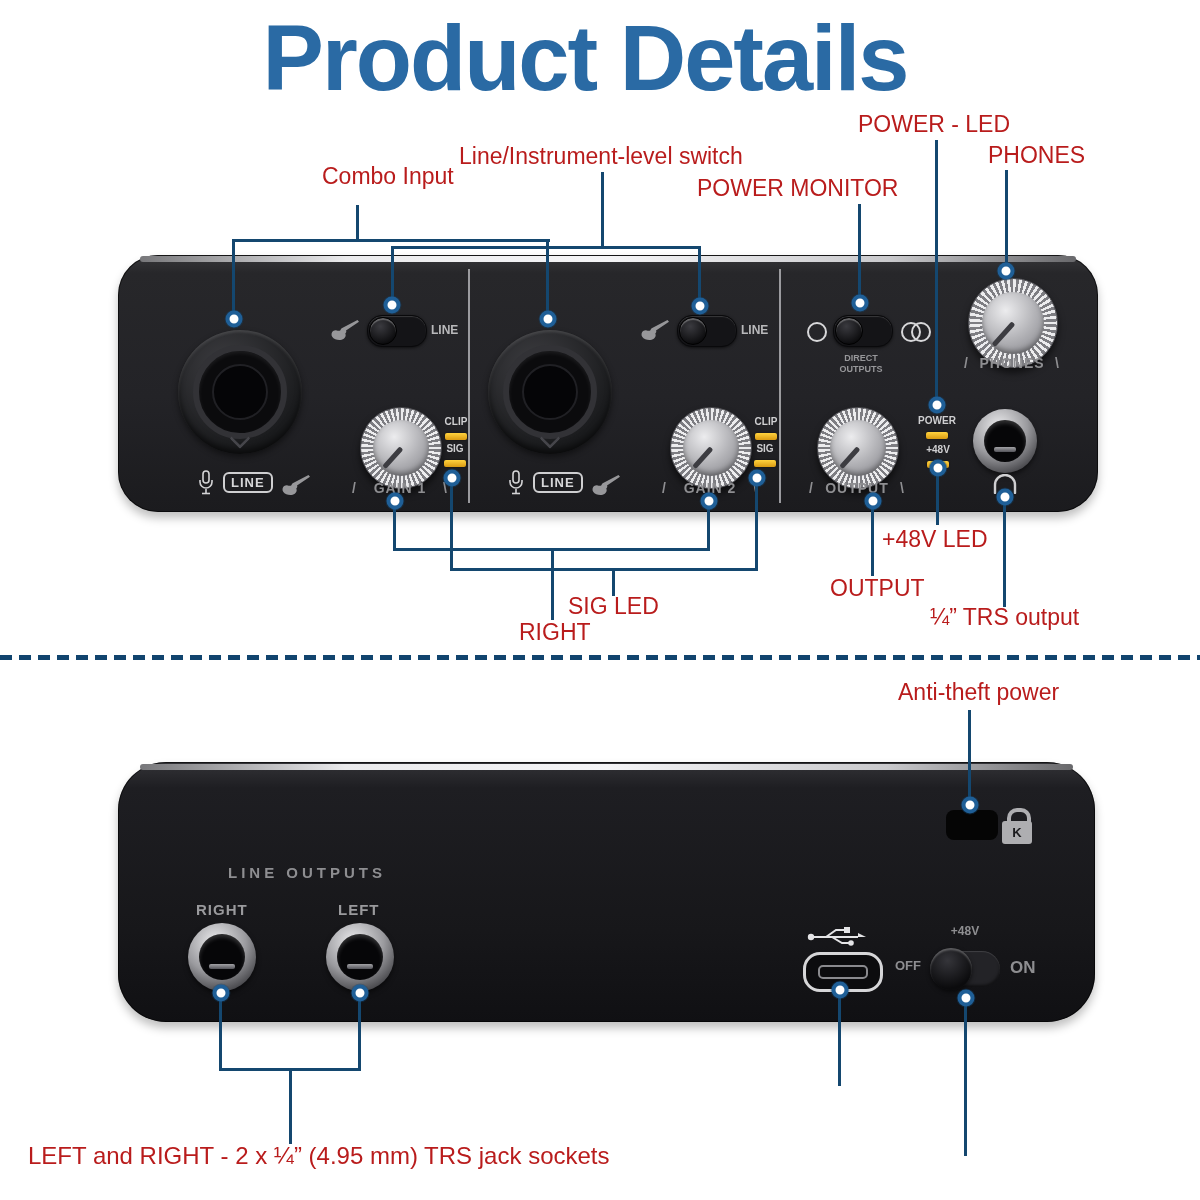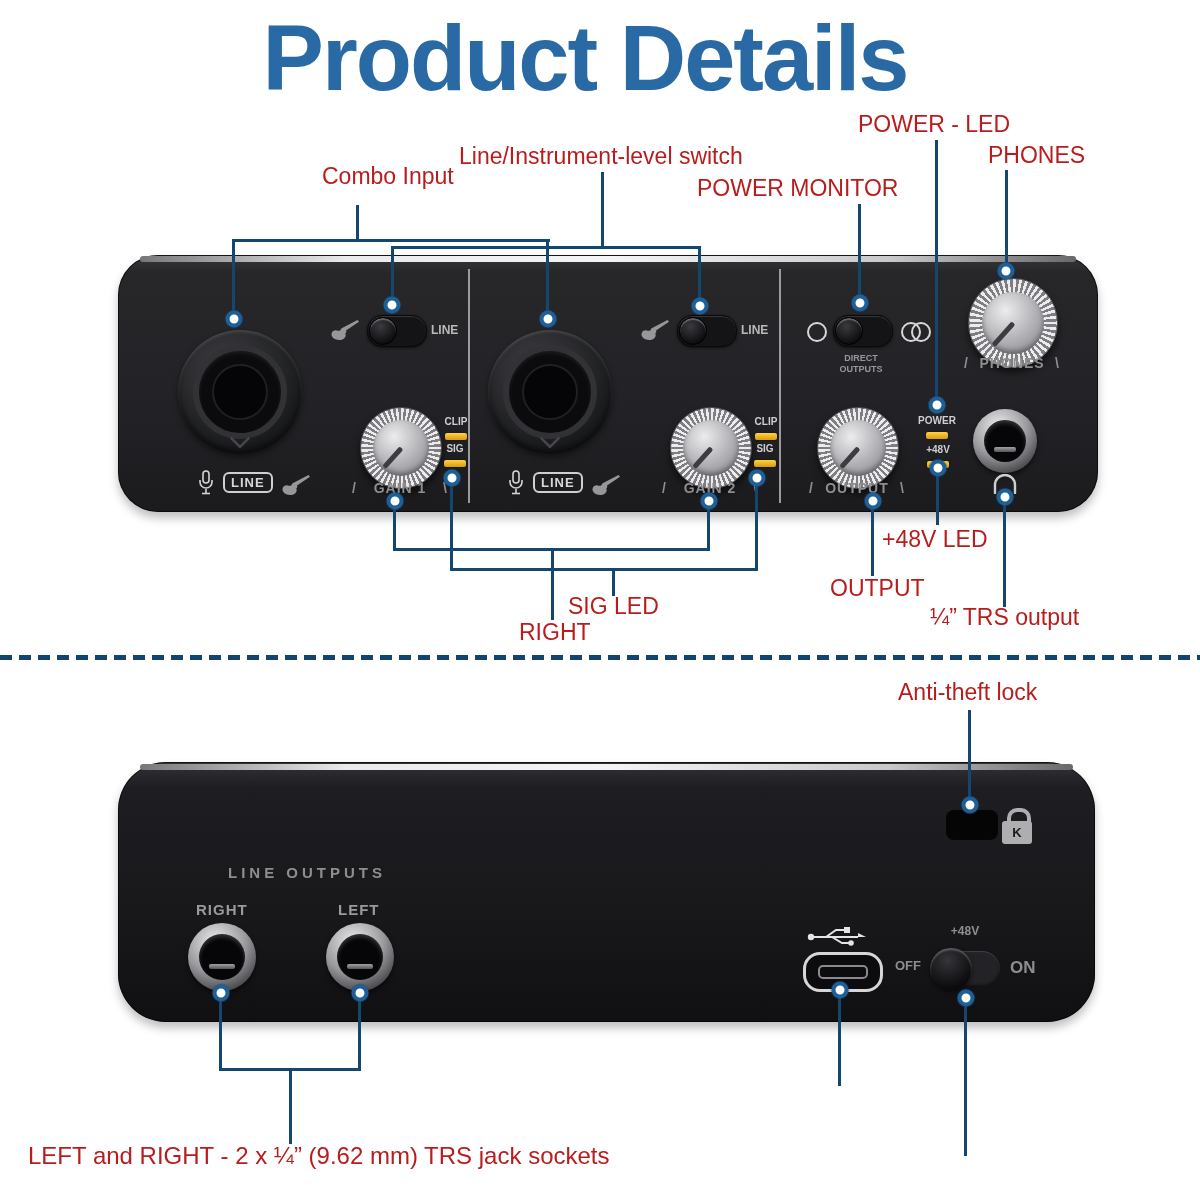--- a/index.html
+++ b/index.html
@@ -306,31 +306,31 @@
   <div class="lbl" style="left:830px;top:576px;">OUTPUT</div>
 
   <i class="vl" style="left:936px;top:475px;height:50px;"></i>
   <b class="dot" style="left:938px;top:468px;"></b>
   <div class="lbl" style="left:882px;top:527px;">+48V LED</div>
 
   <b class="dot" style="left:1005px;top:497px;"></b>
   <i class="vl" style="left:1003px;top:504px;height:103px;"></i>
   <div class="lbl" style="left:930px;top:605px;">¼” TRS output</div>
 
-  <div class="lbl" style="left:898px;top:680px;">Anti-theft lock</div>
+  <div class="lbl" style="left:898px;top:680px;">Anti-theft power</div>
   <i class="vl" style="left:968px;top:710px;height:88px;"></i>
   <b class="dot" style="left:970px;top:805px;"></b>
 
   <b class="dot" style="left:221px;top:993px;"></b>
   <b class="dot" style="left:360px;top:993px;"></b>
   <i class="vl" style="left:219px;top:1000px;height:71px;"></i>
   <i class="vl" style="left:358px;top:1000px;height:71px;"></i>
   <i class="hl" style="left:219px;top:1068px;width:142px;"></i>
   <i class="vl" style="left:289px;top:1068px;height:76px;"></i>
-  <div class="lbl big" style="left:28px;top:1143px;">LEFT and RIGHT - 2 x ¼” (9.62 mm) TRS jack sockets</div>
+  <div class="lbl big" style="left:28px;top:1143px;">LEFT and RIGHT - 2 x ¼” (4.95 mm) TRS jack sockets</div>
 
   <b class="dot" style="left:840px;top:990px;"></b>
   <i class="vl" style="left:838px;top:997px;height:89px;"></i>
 
   <b class="dot" style="left:966px;top:998px;"></b>
   <i class="vl" style="left:964px;top:1005px;height:151px;"></i>
 
 </div>
 
 </body></html>

